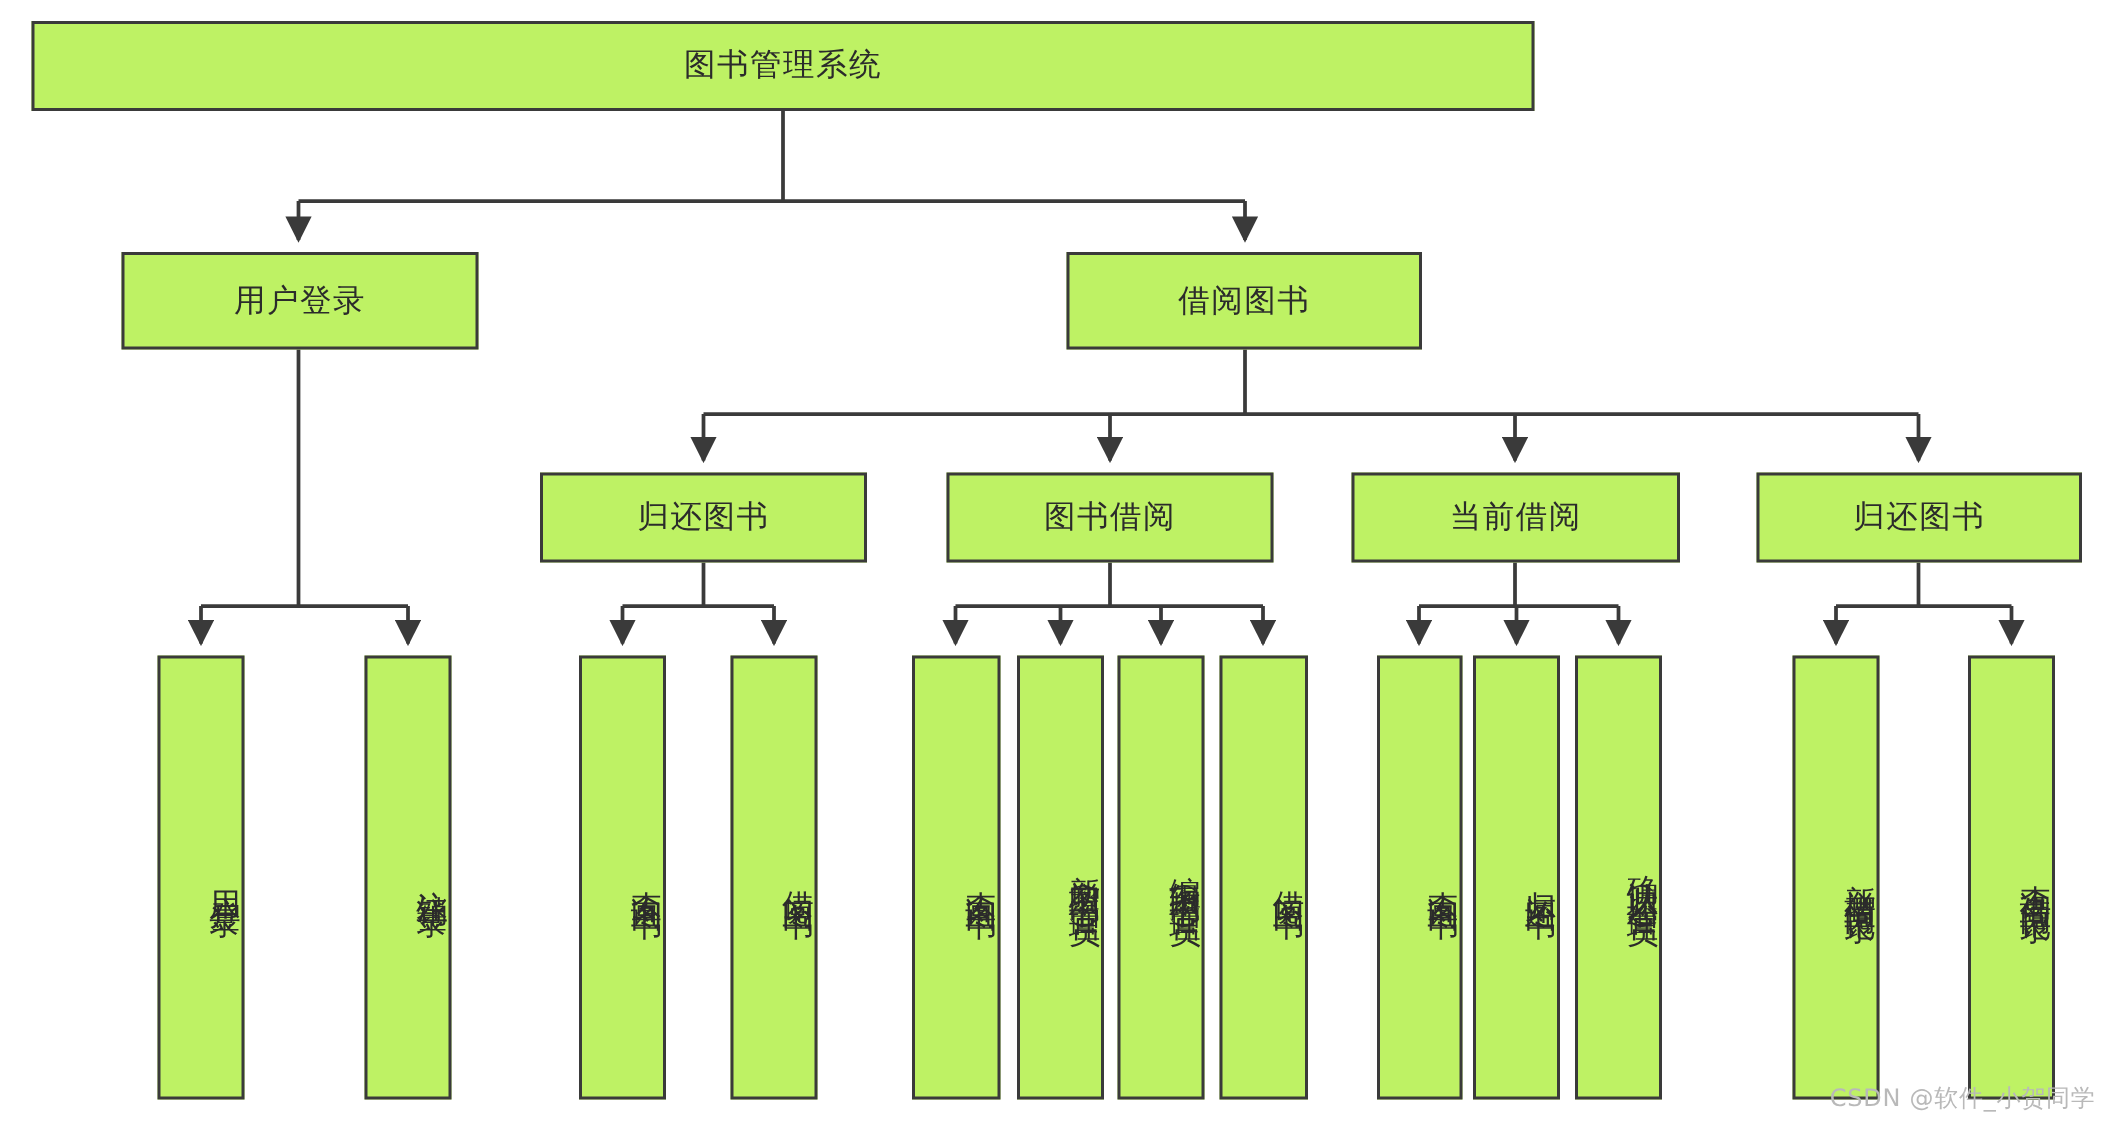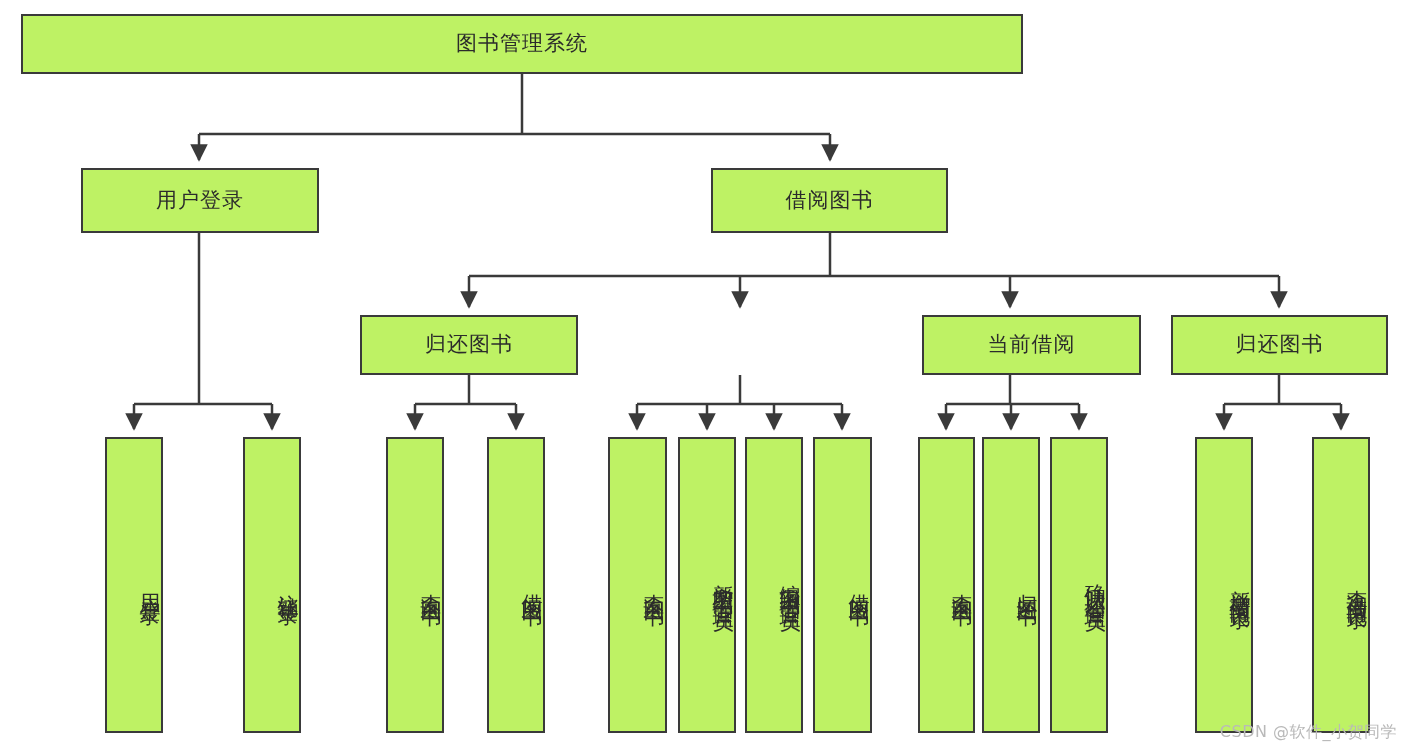--- a/index.html
+++ b/index.html
@@ -141,21 +141,24 @@
   <div class="node horiz" style="left:81px; top:168px; width:238px; height:65px;">
     <span>用户登录</span>
   </div>
   <div class="node horiz" style="left:711px; top:168px; width:237px; height:65px;">
     <span>借阅图书</span>
   </div>
 
   <div class="node horiz" style="left:360px; top:315px; width:218px; height:60px;">
     <span>归还图书</span>
   </div>
-  <div class="node horiz" style="left:922px; top:315px; width:219px; height:60px;">
+  <div class="node horiz" style="left:631px; top:315px; width:218px; height:60px;">
+    <span>图书借阅</span>
+  </div>
+  <div class="node horiz" style="left:901px; top:315px; width:219px; height:60px;">
     <span>当前借阅</span>
   </div>
   <div class="node horiz" style="left:1171px; top:315px; width:217px; height:60px;">
     <span>归还图书</span>
   </div>
 
   <div class="node vert" style="left:105px; top:437px; width:58px; height:296px;">
     <span class="vlabel">用户登录</span>
   </div>
   <div class="node vert" style="left:243px; top:437px; width:58px; height:296px;">

